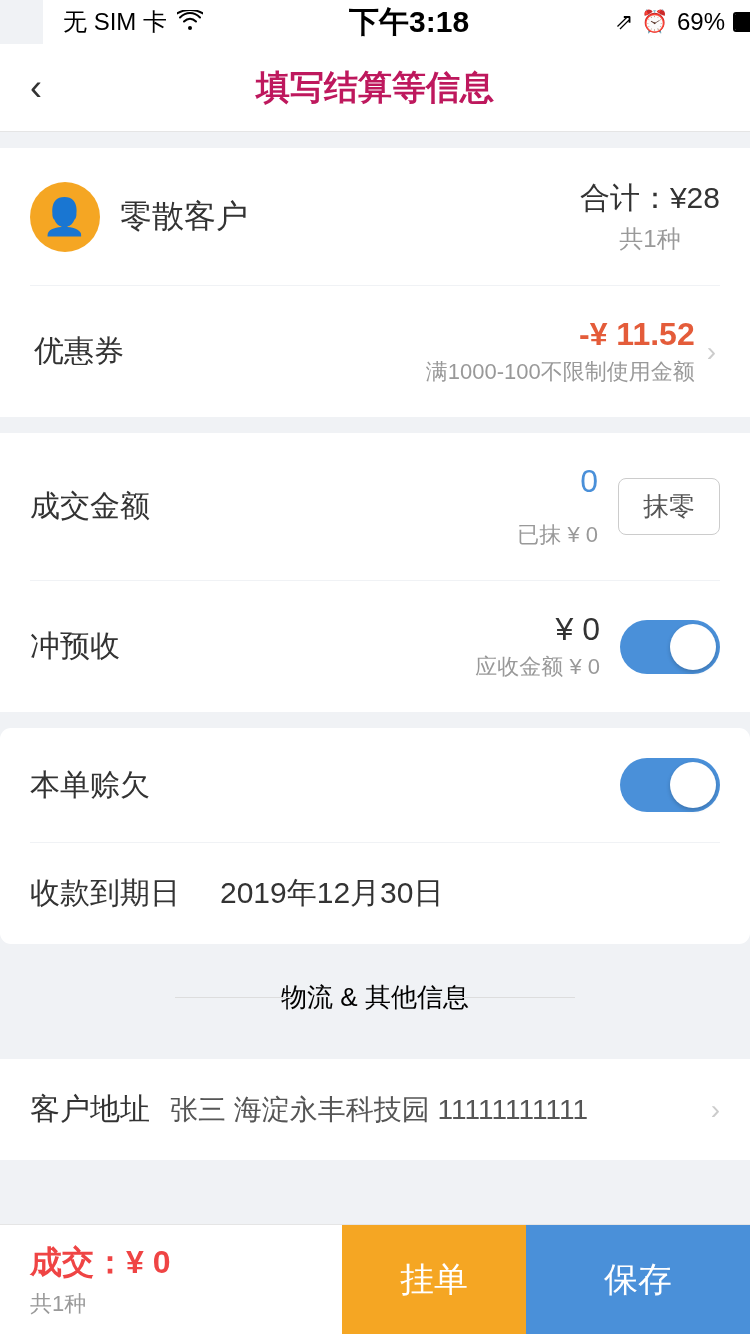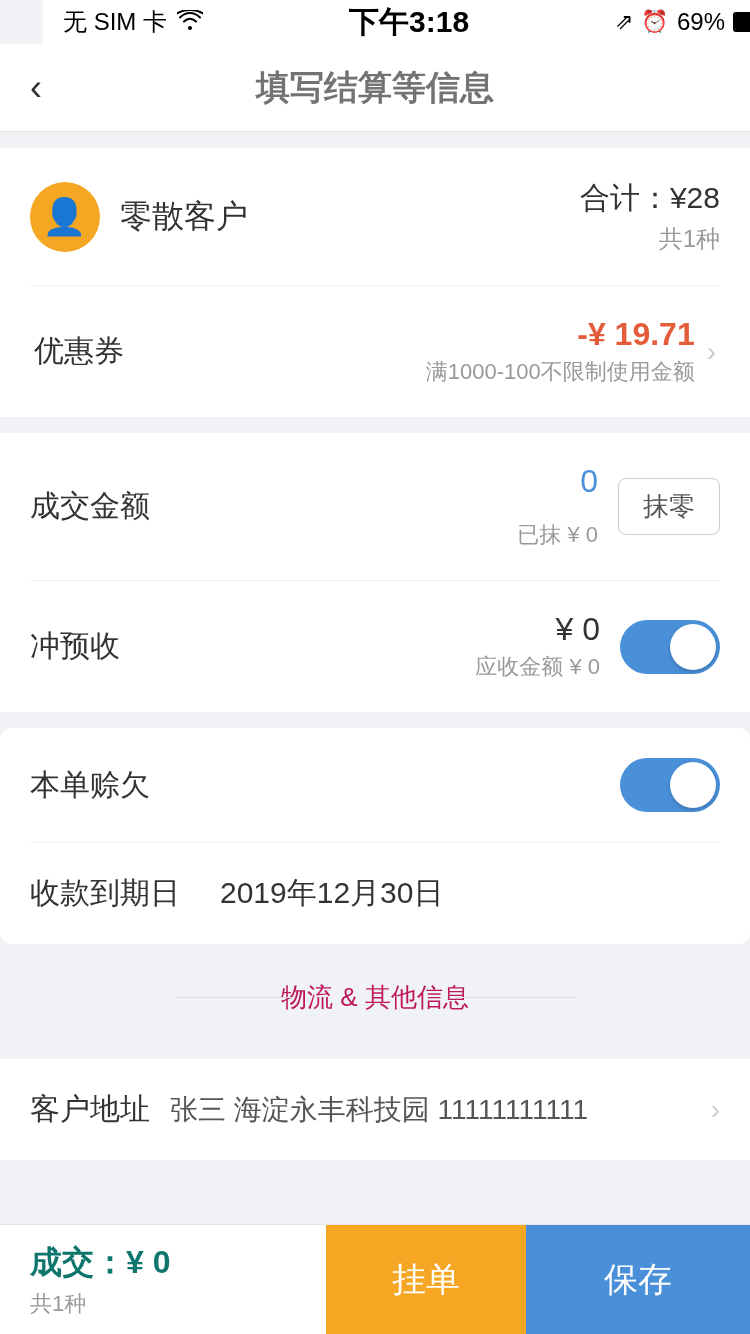--- a/index.html
+++ b/index.html
@@ -67,21 +67,21 @@
     .nav-back {
       position: absolute;
       left: 30px;
       font-size: 36px;
       color: #333;
       cursor: pointer;
     }
     .nav-title {
       font-size: 34px;
       font-weight: 600;
-      color: #737373;
+      color: #be185d;
     }
 
     
     .content {
       padding-bottom: 120px;
     }
 
     
     .card {
       background: #fff;
@@ -110,21 +110,21 @@
       justify-content: center;
       font-size: 36px;
       color: #fff;
     }
     .customer-name {
       font-size: 32px;
       color: #333;
       font-weight: 500;
     }
     .customer-right {
-      text-align: right;
+      text-align: center;
     }
     .customer-total {
       font-size: 30px;
       color: #333;
     }
     .customer-count {
       font-size: 24px;
       color: #999;
       margin-top: 4px;
     }
@@ -302,21 +302,21 @@
     }
 
     
     .logistics-divider {
       background: #f0f2f5;
       padding: 20px 30px;
       text-align: center;
     }
     .logistics-title {
       font-size: 26px;
-      color: #be185d;
+      color: #000000;
       position: relative;
     }
     .logistics-title::before,
     .logistics-title::after {
       content: '';
       position: absolute;
       top: 50%;
       width: 120px;
       height: 1px;
       background: #ddd;
@@ -366,33 +366,33 @@
       display: flex;
       align-items: center;
       border-top: 1px solid #e5e5e5;
     }
     .bottom-summary {
       flex: 1;
       padding: 0 30px;
     }
     .bottom-deal {
       font-size: 28px;
-      color: #0f766e;
+      color: #ef4444;
     }
     .bottom-deal span {
       font-size: 32px;
       font-weight: 600;
     }
     .bottom-count {
       font-size: 22px;
       color: #999;
       margin-top: 4px;
     }
     .btn-hold {
-      width: 200px;
+      width: 184px;
       height: 110px;
       background: #f5a623;
       display: flex;
       align-items: center;
       justify-content: center;
       font-size: 34px;
       color: #fff;
       font-weight: 500;
       cursor: pointer;
     }
@@ -454,21 +454,21 @@
         <div class="customer-total">合计：¥28</div>
         <div class="customer-count">共1种</div>
       </div>
     </div>
     <div class="divider"></div>
 
     <div class="coupon-row">
       <span class="coupon-label">优惠券</span>
       <div class="coupon-right">
         <div class="coupon-right-content">
-          <div class="coupon-discount">-¥ 19.71</div>
+          <div class="coupon-discount">-¥ 11.52</div>
           <div class="coupon-desc">满1000-100不限制使用金额</div>
         </div>
         <span class="chevron-right">›</span>
       </div>
     </div>
   </div>
 
   <div class="field-section">
 
     <div class="field-row">

